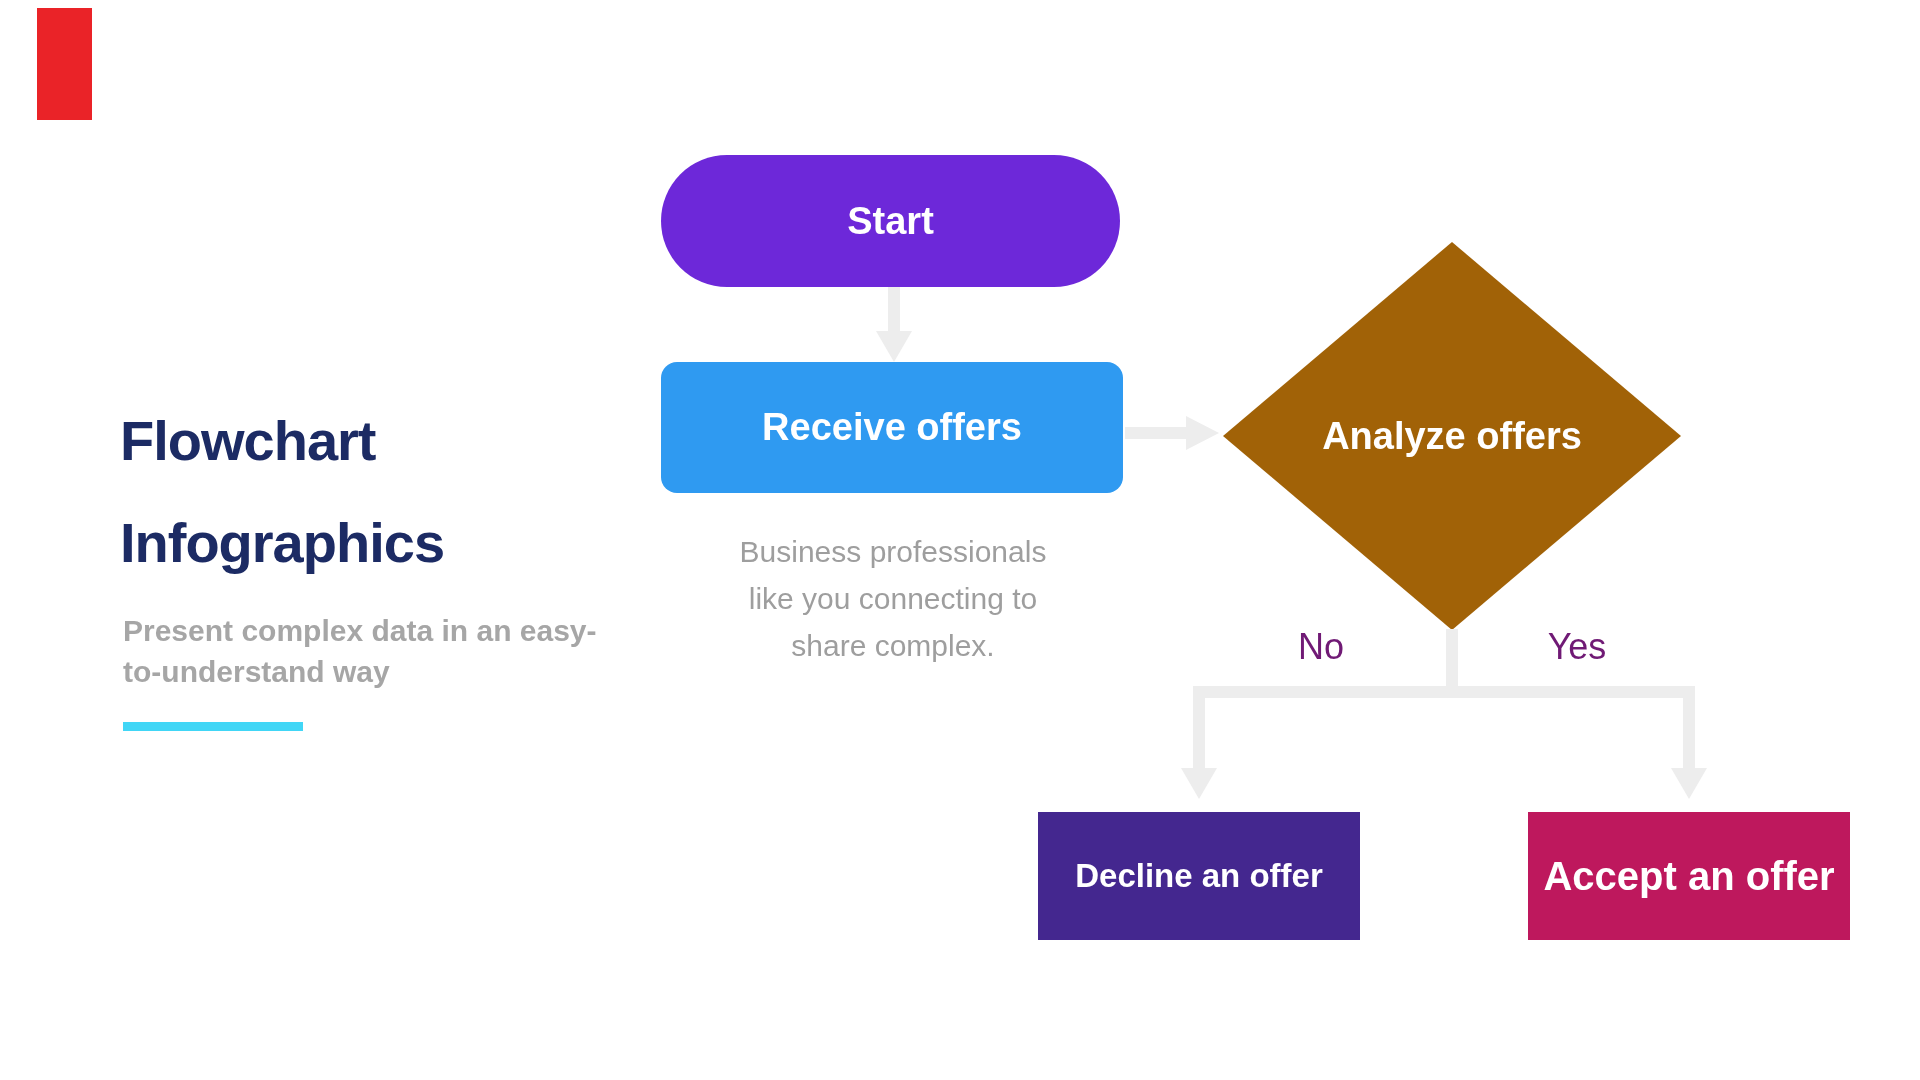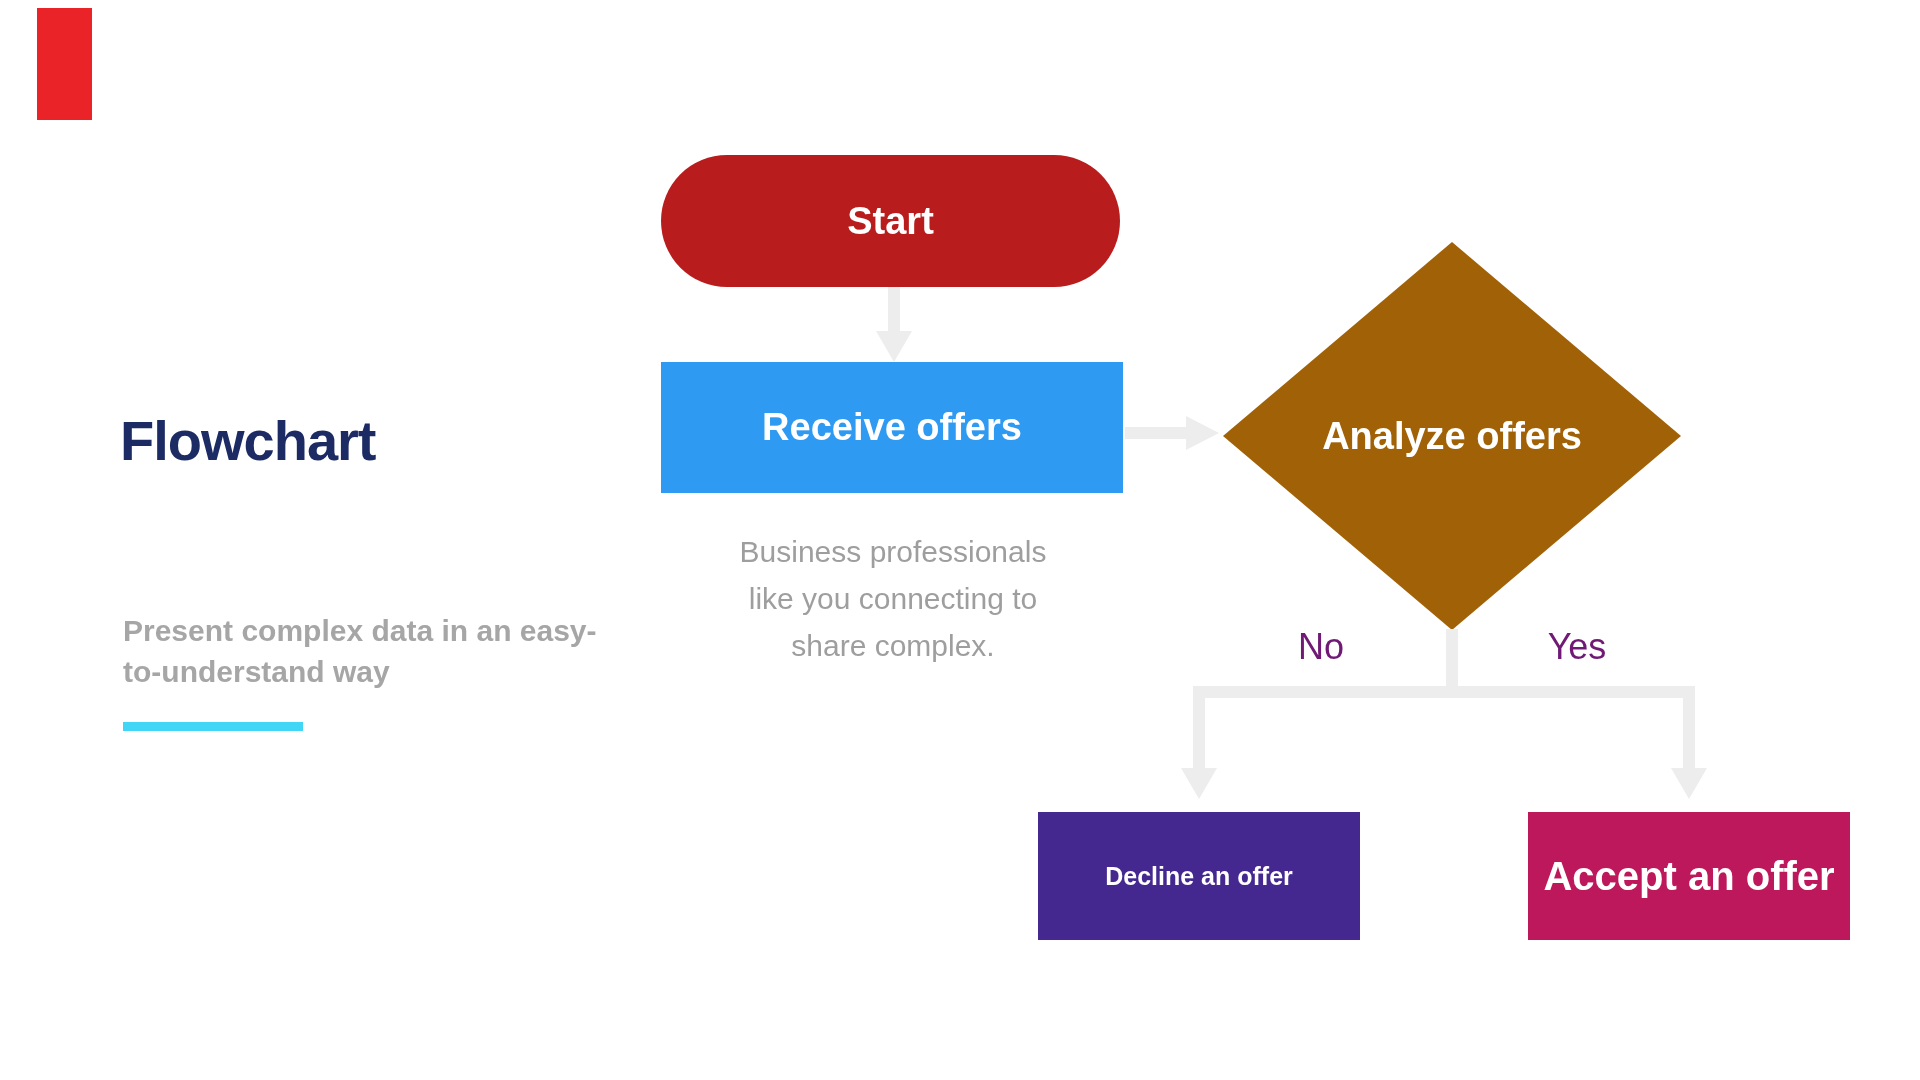--- a/index.html
+++ b/index.html
@@ -33,41 +33,42 @@
     background: #41D6F6;
   }
 
   
   .node {
     display: flex; align-items: center; justify-content: center;
     color: #ffffff; font-weight: 700; text-align: center;
   }
   .start-pill {
     left: 661px; top: 155px; width: 459px; height: 132px;
-    background: #b91c1c; border-radius: 66px;
+    background: #6d28d9; border-radius: 66px;
     font-size: 38px;
   }
   .receive-rect {
     left: 661px; top: 362px; width: 462px; height: 131px;
     background: #2F9AF1;
     font-size: 38px;
+    border-radius: 16px;
   }
   .diamond {
     left: 1223px; top: 242px; width: 458px; height: 388px;
     background: #a16207;
     clip-path: polygon(50% 0%, 100% 50%, 50% 100%, 0% 50%);
     display: flex; align-items: center; justify-content: center;
   }
   .diamond-label {
     color: #ffffff; font-weight: 700; font-size: 38px; text-align: center;
   }
   .decline-rect {
     left: 1038px; top: 812px; width: 322px; height: 128px;
     background: #44278F;
-    font-size: 25px;
+    font-size: 33px;
   }
   .accept-rect {
     left: 1528px; top: 812px; width: 322px; height: 128px;
     background: #be185d;
     font-size: 40px;
   }
 
   .node-caption {
     left: 713px; top: 528px; width: 360px;
     color: #9E9E9E; font-size: 30px; line-height: 47px;
@@ -106,20 +107,21 @@
   .stem-dr   { left: 1683px; top: 698px; width: 12px; height: 70px; }
   .head-dr   { left: 1671px; top: 768px; }
 </style>
 </head>
 <body>
 
 <div class="abs red-bar"></div>
 
 <h1 class="abs title">
   <span style="display:block;">Flowchart</span>
+  <span style="display:block;">Infographics</span>
 </h1>
 <p class="abs subtitle">Present complex data in an easy-to-understand way</p>
 <div class="abs underline"></div>
 
 <div class="abs node start-pill">
   <span>Start</span>
 </div>
 
 <div class="abs stem stem-v1"></div>
 <div class="abs arrowhead-down head-v1"></div>

